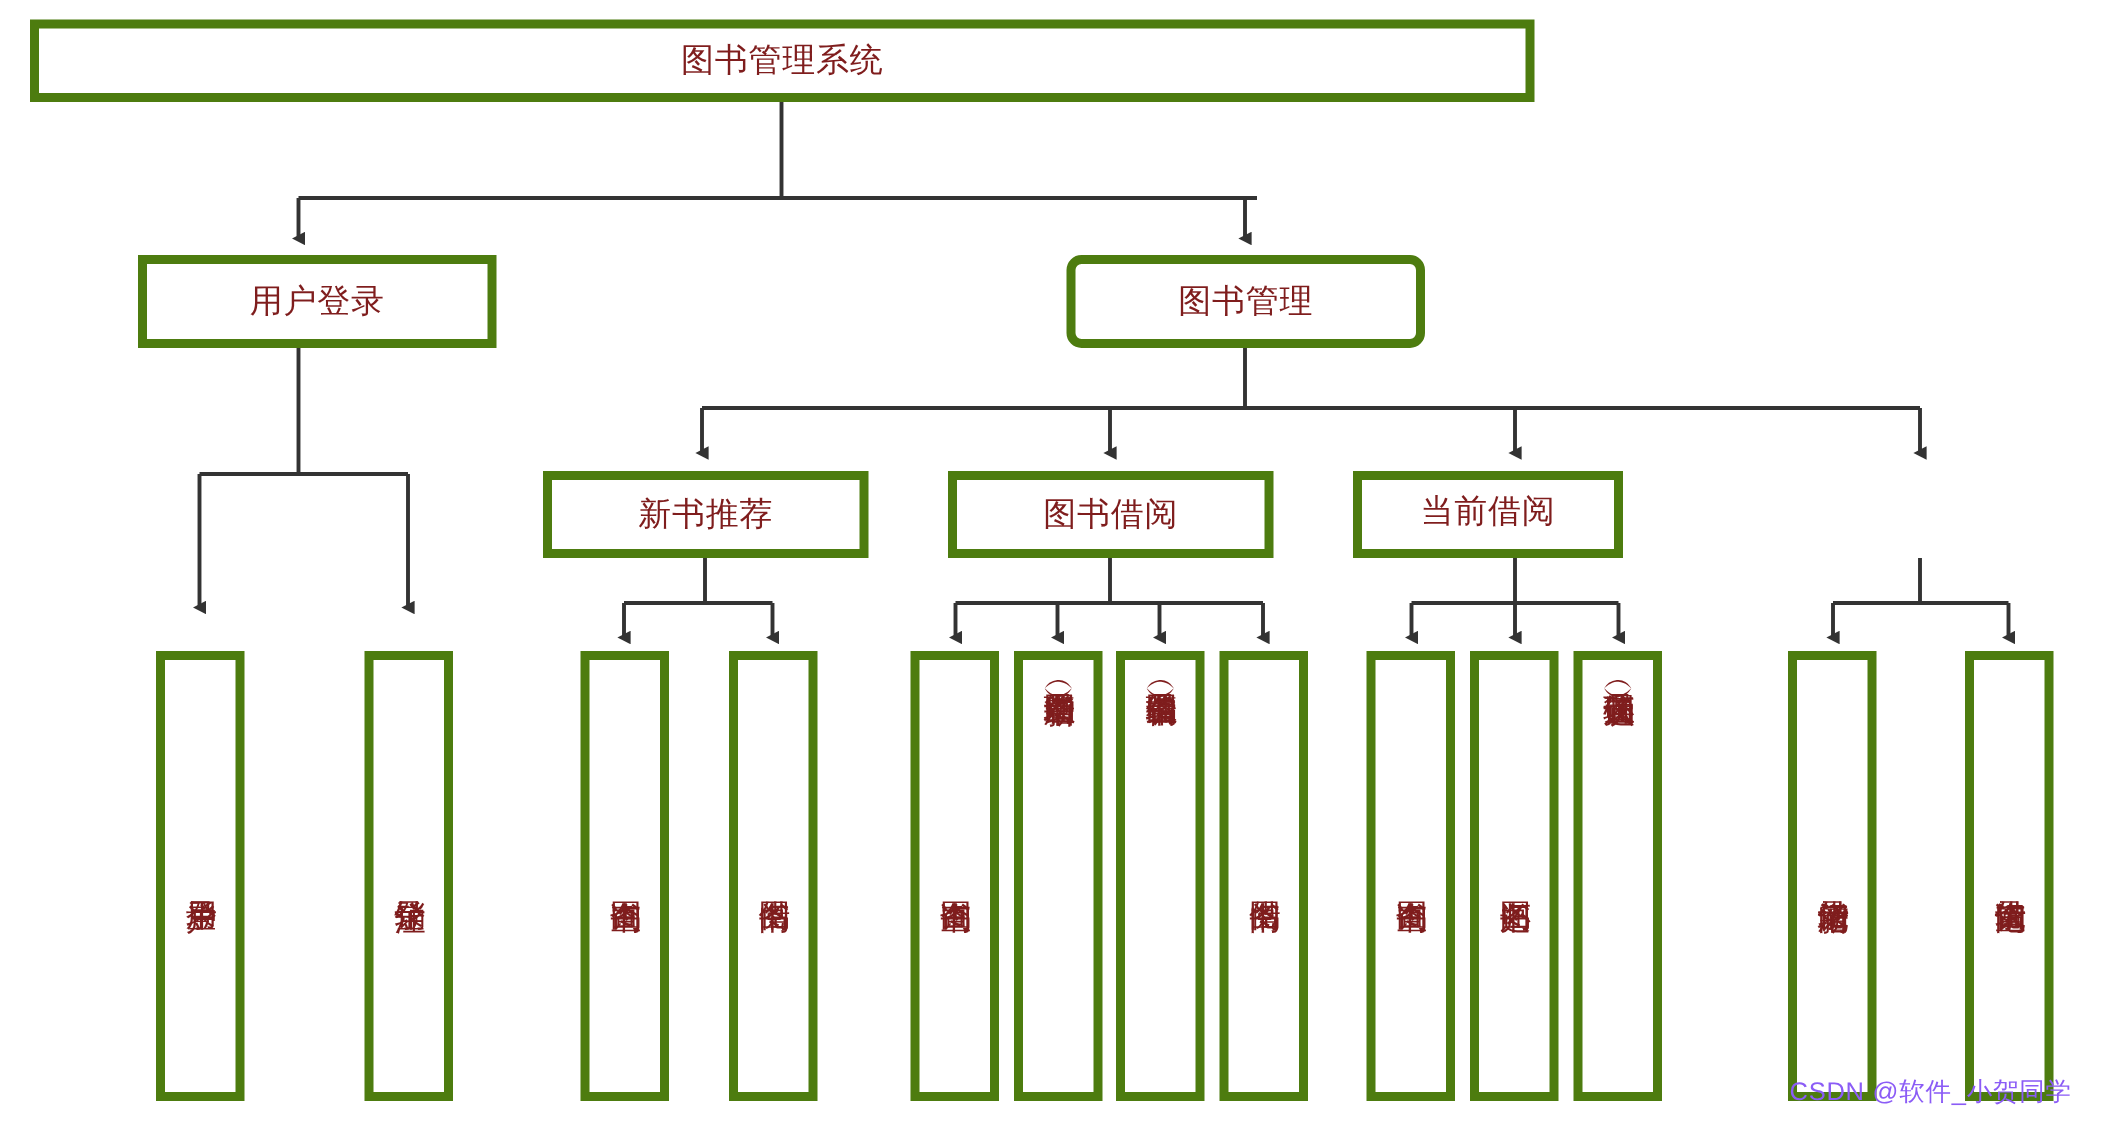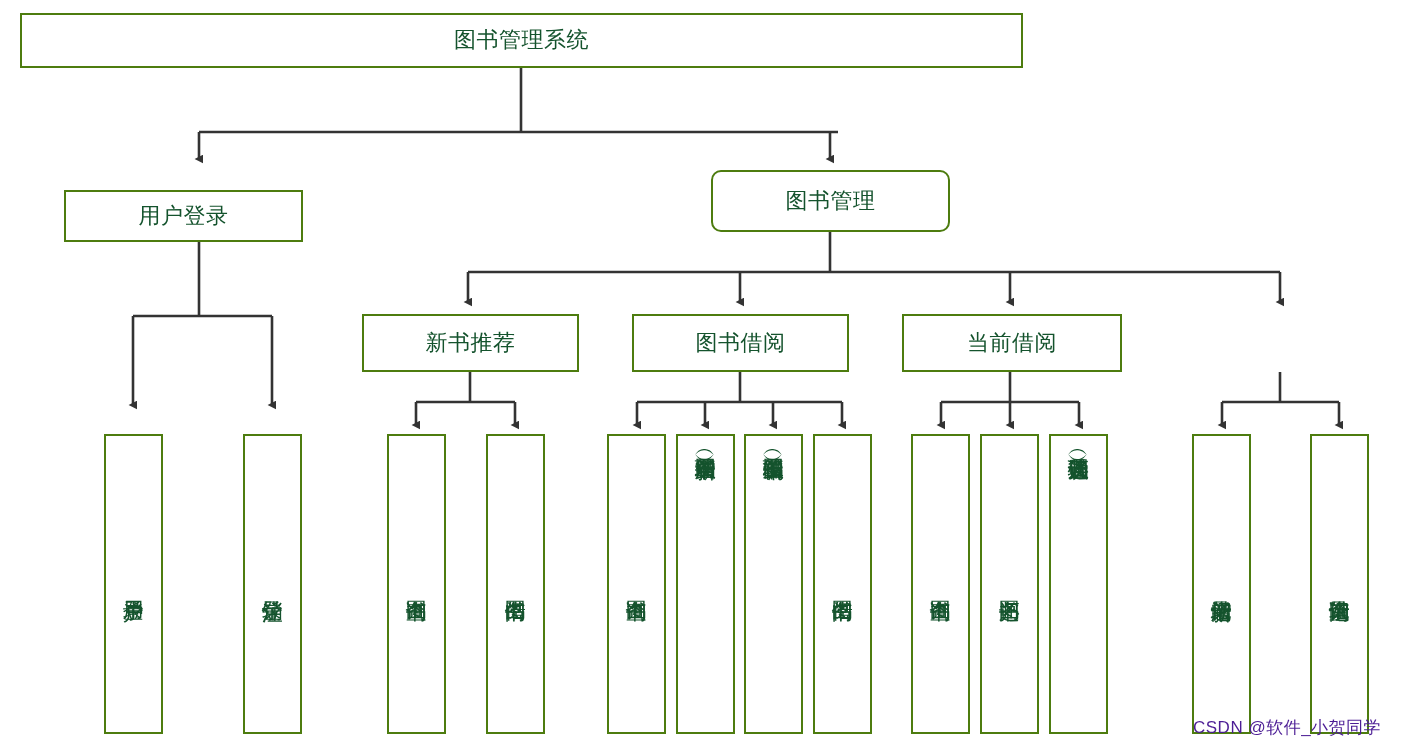--- a/index.html
+++ b/index.html
@@ -24,25 +24,25 @@
     left: 0;
     top: 0;
     width: 1405px;
     height: 747px;
     pointer-events: none;
   }
   .node {
     position: absolute;
     box-sizing: border-box;
     background: #ffffff;
-    border: 2px solid #4d7c0f;
+    border: 6px solid #4d7c0f;
     display: flex;
     align-items: center;
     justify-content: center;
-    color: #14532d;
+    color: #7f1d1d;
   }
   .node-h {
     font-size: 22px;
     line-height: 1.1;
     letter-spacing: 0.5px;
     white-space: nowrap;
   }
   .node-v {
     font-size: 21px;
     line-height: 1.22;
@@ -53,21 +53,21 @@
     justify-content: flex-start;
     padding-top: 6px;
   }
   .node-v.center-v {
     justify-content: center;
     padding-top: 0;
   }
   .watermark {
     position: absolute;
     font-size: 17px;
-    color: #4c1d95;
+    color: #8b5cf6;
     white-space: nowrap;
     letter-spacing: 0.5px;
     user-select: none;
   }
 </style>
 </head>
 <body>
 
 <div id="diagram-root">
 
@@ -116,29 +116,29 @@
 
       <path d="M1280,372 L1280,402"></path>
       <path d="M1222,402 L1339,402"></path>
       <path d="M1222,402 L1222,425" marker-end="url(#arrowhead)"></path>
       <path d="M1339,402 L1339,425" marker-end="url(#arrowhead)"></path>
     </g>
   </svg>
 
   <div class="node node-h" style="left:20px; top:13px; width:1003px; height:55px;">图书管理系统</div>
 
-  <div class="node node-h" style="left:64px; top:170px; width:239px; height:52px;margin-top:20px;">用户登录</div>
+  <div class="node node-h" style="left:92px; top:170px; width:239px; height:62px;">用户登录</div>
 
   <div class="node node-h" style="left:711px; top:170px; width:239px; height:62px;border-radius:10px;">图书管理</div>
 
   <div class="node node-h" style="left:632px; top:314px; width:217px; height:58px;">图书借阅</div>
 
   <div class="node node-h" style="left:362px; top:314px; width:217px; height:58px;">新书推荐</div>
 
-  <div class="node node-h" style="left:902px; top:314px; width:220px; height:58px;">当前借阅</div>
+  <div class="node node-h" style="left:902px; top:314px; width:180px; height:58px;font-family:Liberation Mono, monospace;">当前借阅</div>
 
 
   <div class="node node-v center-v" style="left:104px; top:434px; width:59px; height:300px;">用户登录</div>
 
   <div class="node node-v center-v" style="left:243px; top:434px; width:59px; height:300px;">注销登录</div>
 
   <div class="node node-v center-v" style="left:387px; top:434px; width:59px; height:300px;">查询图书</div>
 
   <div class="node node-v center-v" style="left:486px; top:434px; width:59px; height:300px;">借阅图书</div>
 

